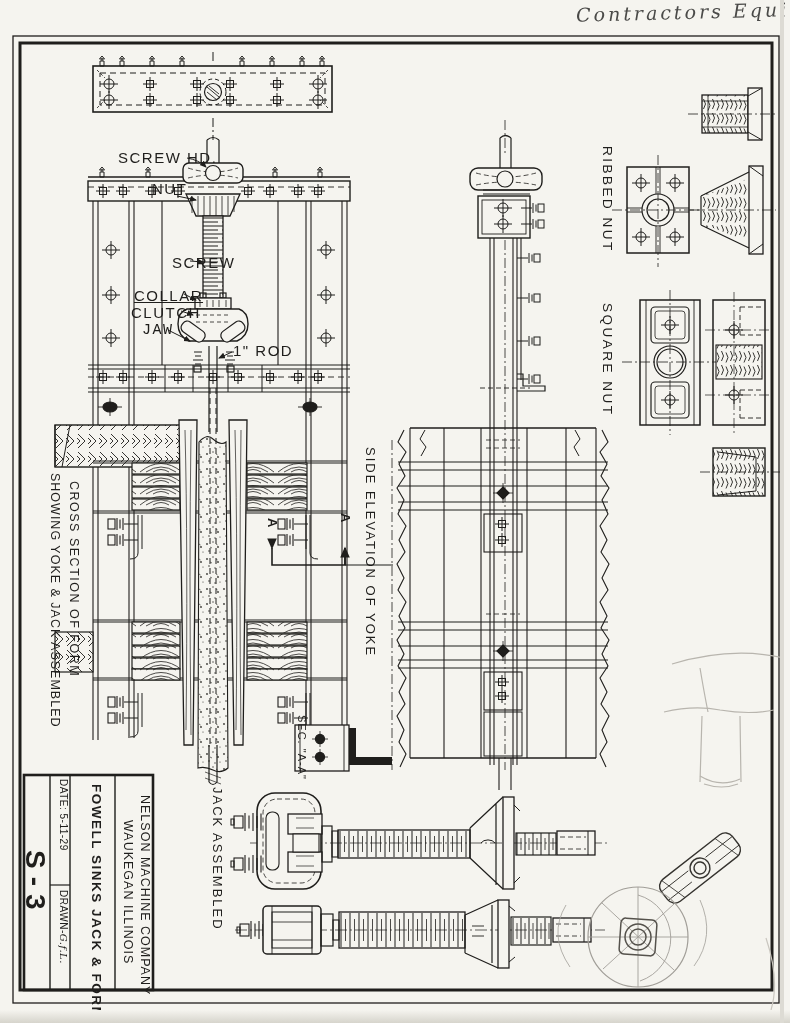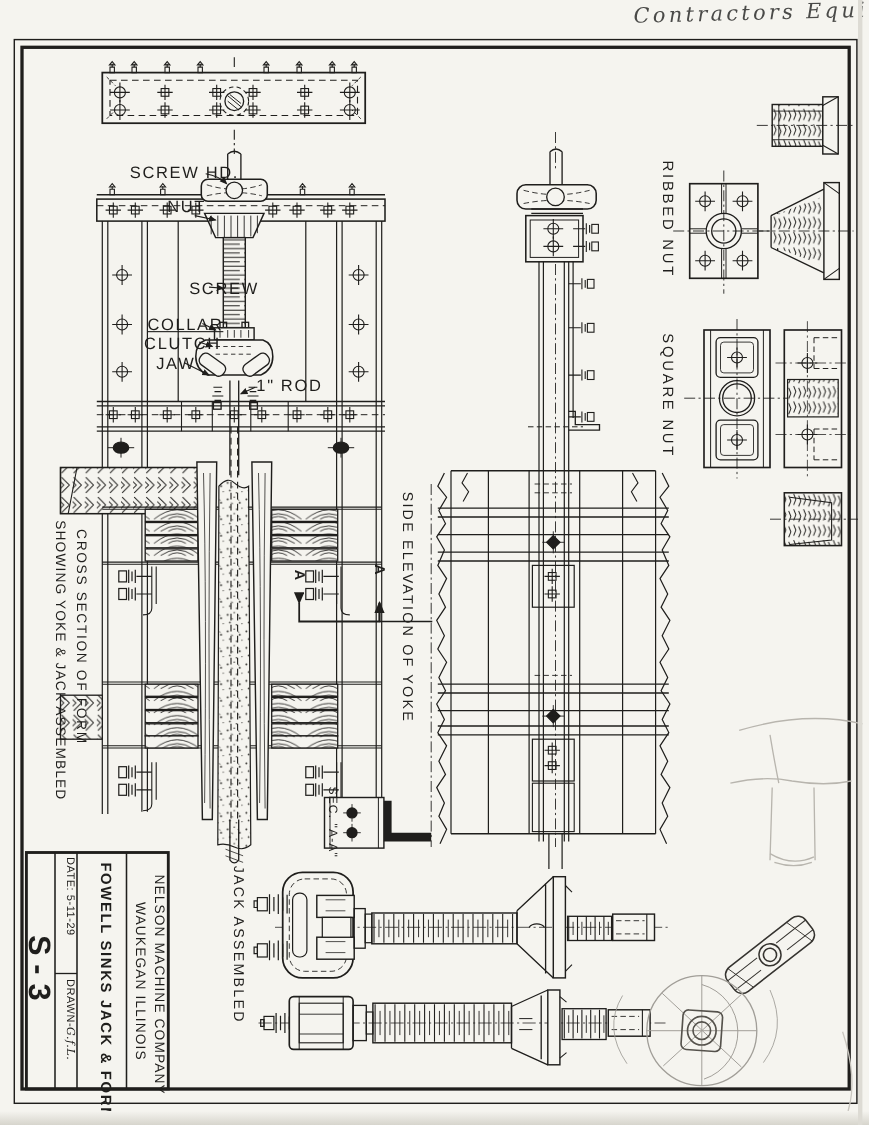--- a/index.html
+++ b/index.html
@@ -462,21 +462,21 @@
 </g>
 </svg>
 
 <div class="note hand">Contractors Equi</div>
 
 <div class="lbl" style="left:118px;top:149px;">SCREW HD.</div>
 <div class="lbl" style="left:152px;top:180px;">NUT</div>
 <div class="lbl" style="left:139px;top:254px;margin-left:33px;">SCREW</div>
 <div class="lbl" style="left:134px;top:287px;text-decoration:underline;">COLLAR</div>
 <div class="lbl" style="left:131px;top:304px;">CLUTCH</div>
-<div class="lbl" style="left:142px;top:322px;">JAW</div>
+<div class="lbl" style="left:142px;top:322px;font-family:Liberation Mono, monospace;">JAW</div>
 <div class="lbl" style="left:233px;top:342px;">1" ROD</div>
 
 <div class="vlbl" style="left:614px;top:146px;font-size:13.5px;letter-spacing:2.5px;">RIBBED NUT</div>
 <div class="vlbl" style="left:614px;top:303px;font-size:13.5px;letter-spacing:2.5px;">SQUARE NUT</div>
 <div class="vlbl" style="left:377px;top:447px;">SIDE ELEVATION OF YOKE</div>
 <div class="vlbl" style="left:80px;top:481px;font-size:12.5px;letter-spacing:1.5px;">CROSS SECTION OF FORM</div>
 <div class="vlbl" style="left:61px;top:473px;font-size:12.5px;letter-spacing:1px;">SHOWING YOKE &amp; JACK ASSEMBLED</div>
 <div class="vlbl" style="left:224px;top:787px;">JACK ASSEMBLED</div>
 <div class="vlbl" style="left:307px;top:715px;font-size:11px;letter-spacing:1px;">SEC. "A-A"</div>
 <div class="vlbl secmark" style="left:279px;top:518px;">A</div>

